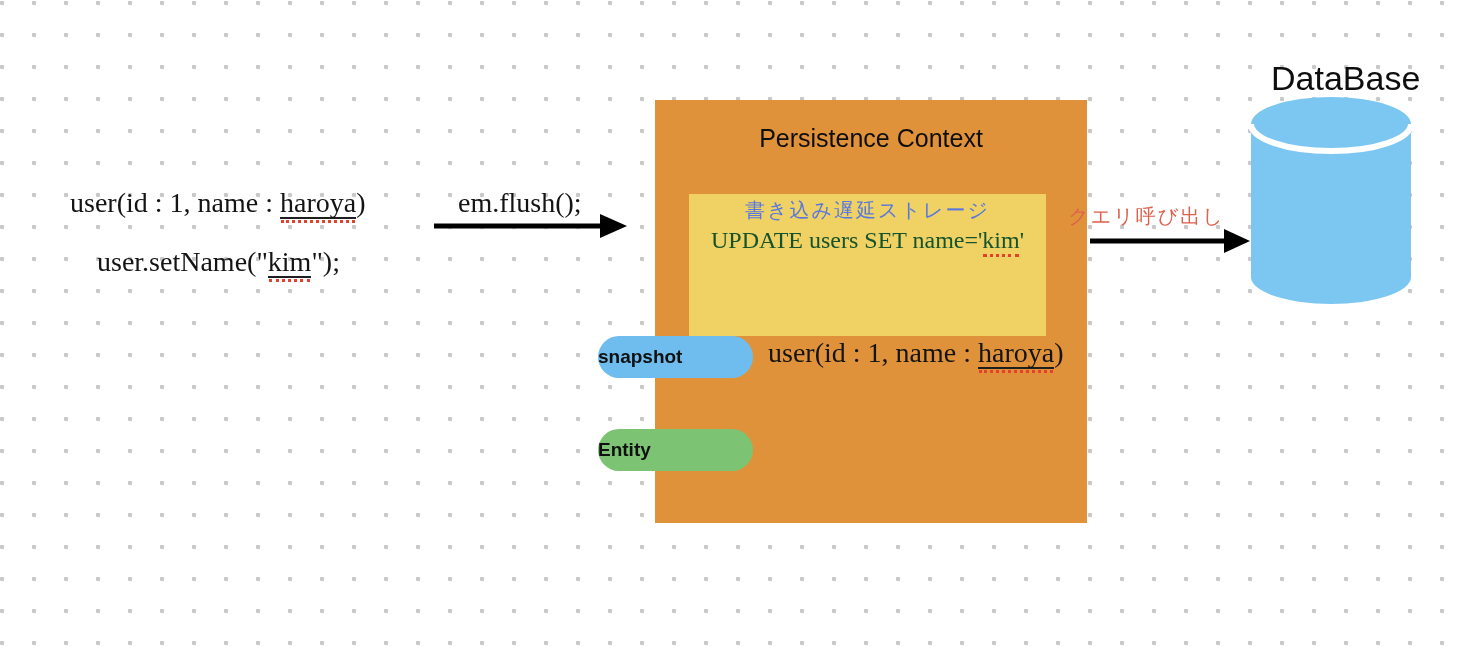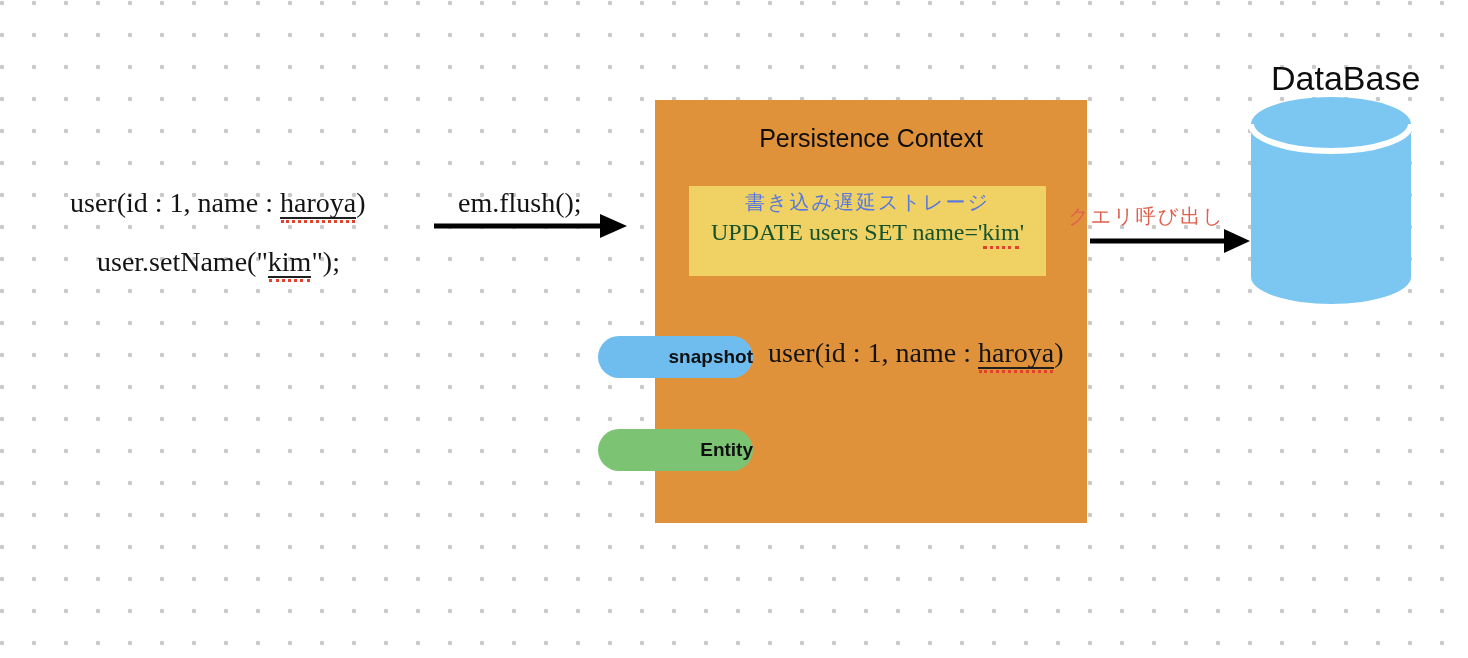--- a/index.html
+++ b/index.html
@@ -21,28 +21,28 @@
   .uw::after{content:"";position:absolute;left:1px;right:1px;bottom:-6px;border-top:3px dotted #e2412b;}
   
   .uwd{display:inline-block;position:relative;line-height:1.05;}
   .uwd::after{content:"";position:absolute;left:1px;right:1px;bottom:-4px;border-top:3px dotted #e2412b;}
 
   .flush-label{font-size:28px;line-height:1;color:#141414;}
 
   .pc-box{left:655px;top:100px;width:432px;height:423px;background:#e0923b;}
   .pc-title{left:655px;top:126px;width:432px;text-align:center;font-size:25px;line-height:1;color:#0e0e0e;}
 
-  .wb-box{left:689px;top:186px;width:357px;height:90px;background:#f0d264;}
+  .wb-box{left:689px;top:194px;width:357px;height:142px;background:#f0d264;}
   .wb-title{left:0;top:4px;width:100%;text-align:center;font-size:20px;line-height:1.2;letter-spacing:2px;color:#5878df;}
   .wb-sql{left:0;width:100%;text-align:center;font-size:24px;line-height:1;white-space:pre;color:#14532d;}
   .wb-sql1{top:34px;}
   .wb-sql2{top:63px;}
 
   .pill{position:absolute;width:155px;height:42px;border-radius:21px;
-        display:flex;align-items:center;justify-content:flex-end;
+        display:flex;align-items:center;justify-content:flex-start;
         font-family:"Liberation Sans","DejaVu Sans",sans-serif;
         font-weight:700;font-size:19px;color:#101010;}
   .pill-snapshot{left:598px;top:336px;background:#6fbdef;}
   .pill-entity{left:598px;top:403px;background:#7cc473;margin-top:26px;}
 
   .val{font-size:28px;line-height:1.15;white-space:pre;color:#141414;}
   .val-snapshot{left:768px;top:337px;}
   .val-entity{left:768px;top:406px;}
 
   .query-label{left:1064px;top:204px;width:165px;text-align:center;

